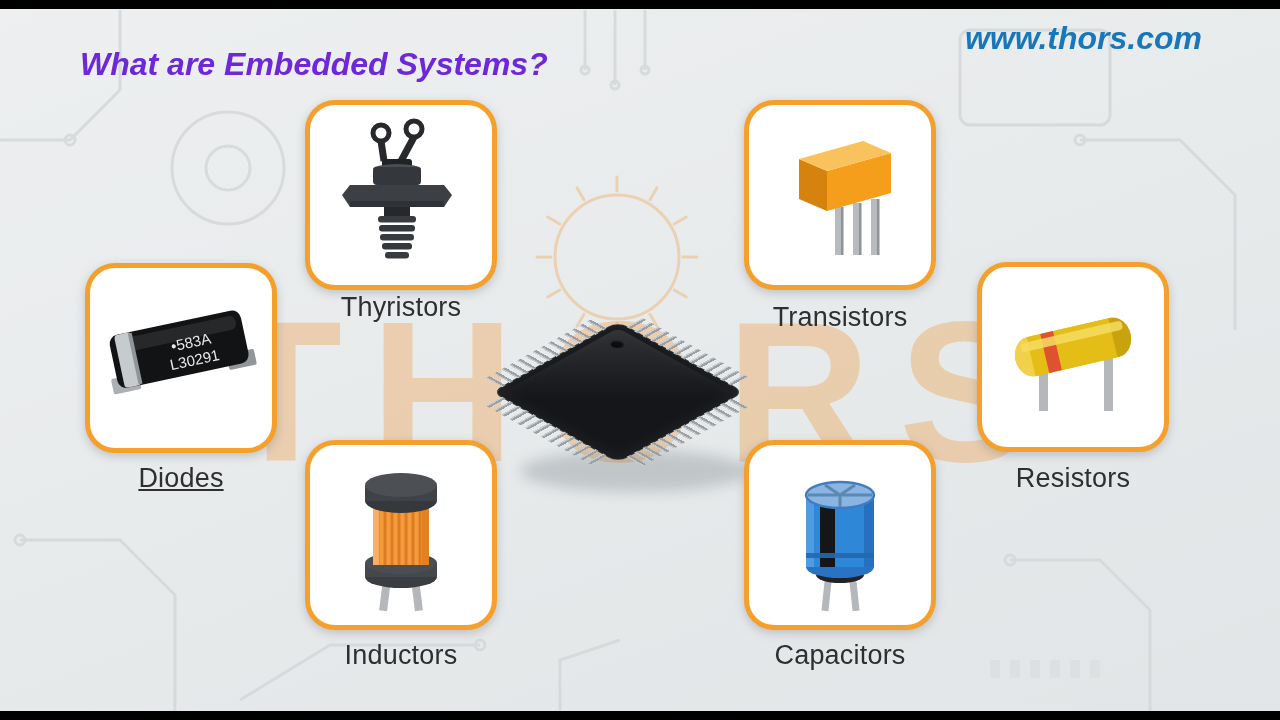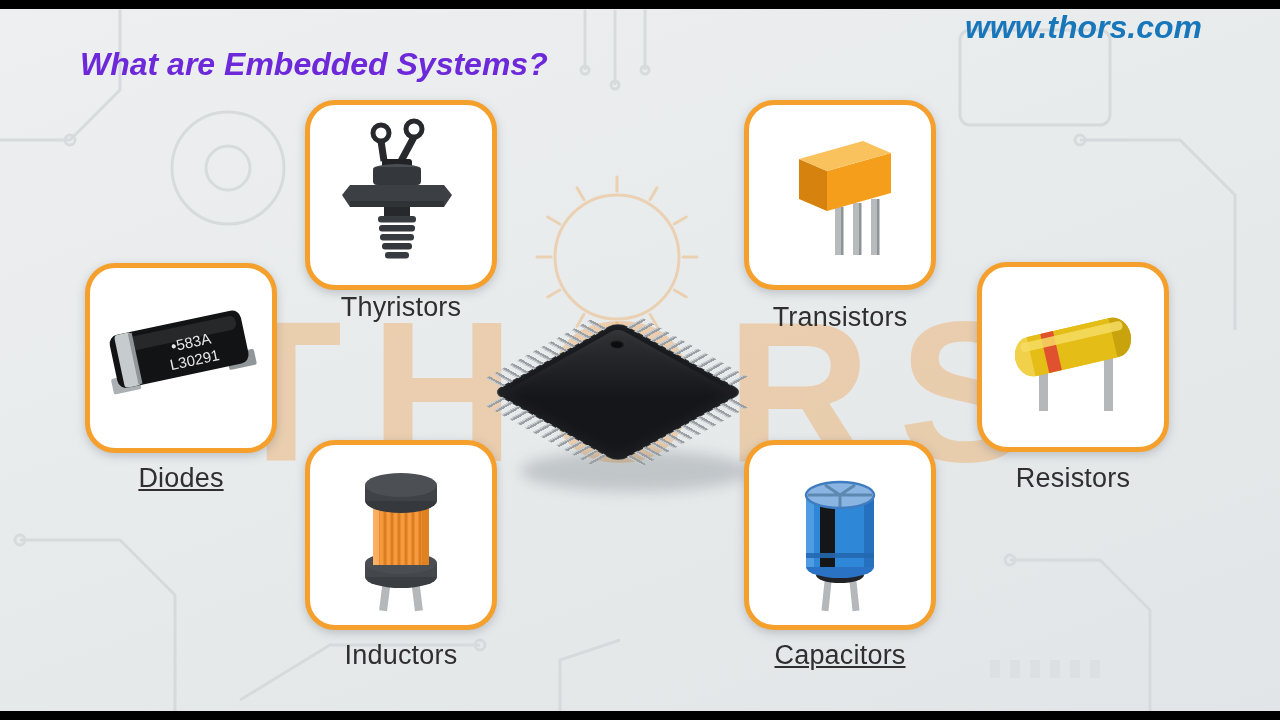--- a/index.html
+++ b/index.html
@@ -9,21 +9,21 @@
     font-family:"Liberation Sans",sans-serif;
   }
   .bar{position:absolute;left:0;width:1280px;height:9px;background:#000;z-index:9;}
   .bar.top{top:0}.bar.bottom{bottom:0}
 
   .page-title{
     position:absolute;left:68px;top:34px;z-index:9;
     font-size:32px;font-weight:bold;font-style:italic;color:#6d28d9;margin:12px;
   }
   .site-url{
-    position:absolute;right:78px;top:9px;z-index:9;
+    position:absolute;right:78px;top:20px;z-index:9;
     font-size:32px;font-weight:bold;font-style:italic;color:#1877ba;
   }
 
   .watermark{
     position:absolute;left:50%;top:392px;transform:translate(-50%,-50%);
     font-size:200px;font-weight:bold;color:#ef9330;opacity:.32;
     letter-spacing:28px;z-index:1;white-space:nowrap;user-select:none;
   }
   .bg-svg{position:absolute;left:0;top:0;z-index:0;opacity:.85;}
   .burst{position:absolute;left:532px;top:172px;z-index:1;}
@@ -70,21 +70,21 @@
   }
   .label{
     position:absolute;width:192px;text-align:center;z-index:3;
     font-size:27px;color:#2f2f2f;letter-spacing:.2px;
   }
   .pos-thyristors{left:305px;top:100px;}   .pos-label-thyristors{left:305px;top:292px;}
   .pos-transistors{left:744px;top:100px;}  .pos-label-transistors{left:744px;top:302px;}
   .pos-diodes{left:85px;top:263px;}        .pos-label-diodes{left:85px;top:463px;text-decoration:underline;}
   .pos-resistors{left:977px;top:262px;}    .pos-label-resistors{left:977px;top:463px;}
   .pos-inductors{left:305px;top:440px;}    .pos-label-inductors{left:305px;top:640px;text-align:center;}
-  .pos-capacitors{left:744px;top:440px;}   .pos-label-capacitors{left:744px;top:640px;text-decoration:underline;}
+  .pos-capacitors{left:744px;top:440px;}   .pos-label-capacitors{left:744px;top:640px;}
 </style>
 </head>
 <body>
 
 <div>
 
   <svg class="bg-svg" width="1280" height="720" viewBox="0 0 1280 720" stroke="#d4d8da" stroke-width="3" fill="none">
     <circle cx="228" cy="168" r="56"></circle>
     <circle cx="228" cy="168" r="22"></circle>
     <polyline points="0,140 70,140 120,90 120,10"></polyline>

